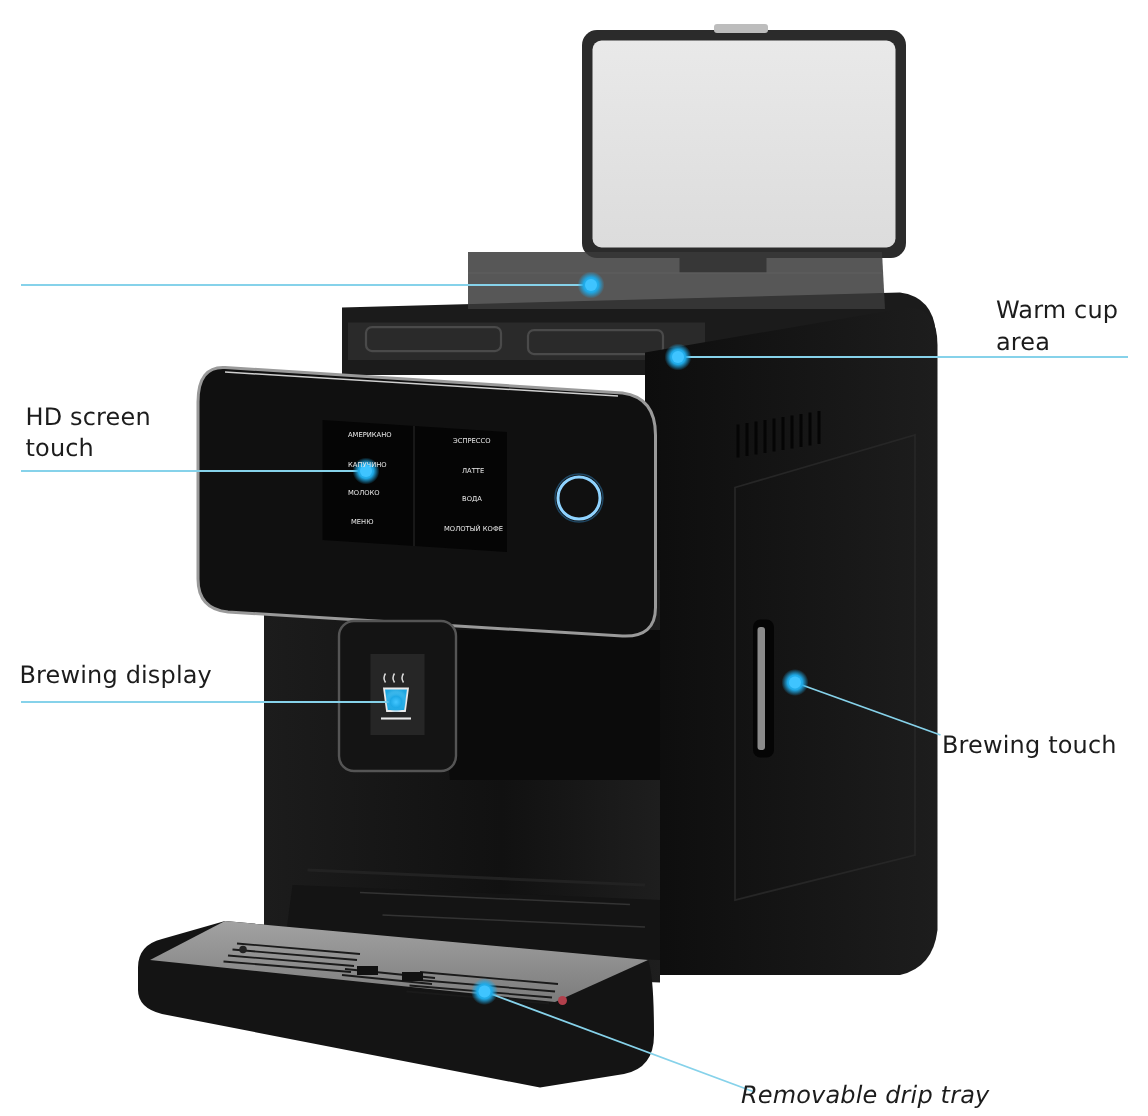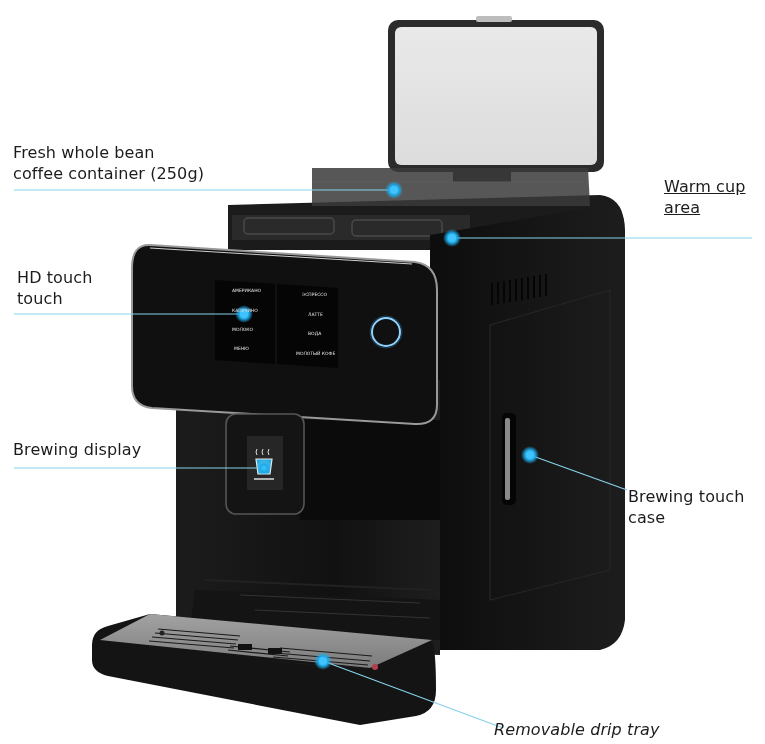--- a/index.html
+++ b/index.html
@@ -165,41 +165,36 @@
     <div style="position:absolute;left:14px;top:2px;">АМЕРИКАНО</div>
     <div style="position:absolute;left:14px;top:22px;">КАПУЧИНО</div>
     <div style="position:absolute;left:14px;top:41px;">МОЛОКО</div>
     <div style="position:absolute;left:16px;top:60px;">МЕНЮ</div>
     <div style="position:absolute;left:84px;top:6px;">ЭСПРЕССО</div>
     <div style="position:absolute;left:90px;top:26px;">ЛАТТЕ</div>
     <div style="position:absolute;left:90px;top:45px;">ВОДА</div>
     <div style="position:absolute;left:78px;top:65px;">МОЛОТЫЙ КОФЕ</div>
   </div>
 
-  <div class="label" style="left:13px;top:142px;">
-    <div>Fresh whole bean</div>
-    <div>coffee container (250g)</div>
-  </div>
-
-  <div class="label" style="left:664px;top:176px;text-decoration:underline;">
+
+  <div class="label" style="left:664px;top:196px;">
     <div>Warm cup</div>
     <div>area</div>
   </div>
 
   <div class="label" style="left:17px;top:267px;">
-    <div>HD touch</div>
+    <div>HD screen</div>
     <div>touch</div>
   </div>
 
   <div class="label" style="left:13px;top:439px;">
     <div>Brewing display</div>
   </div>
 
   <div class="label" style="left:628px;top:486px;">
     <div>Brewing touch</div>
-    <div>case</div>
   </div>
 
   <div class="label" style="left:494px;top:719px;font-style:italic;">
     <div>Removable drip tray</div>
   </div>
 
 </div>
 
 </body></html>

